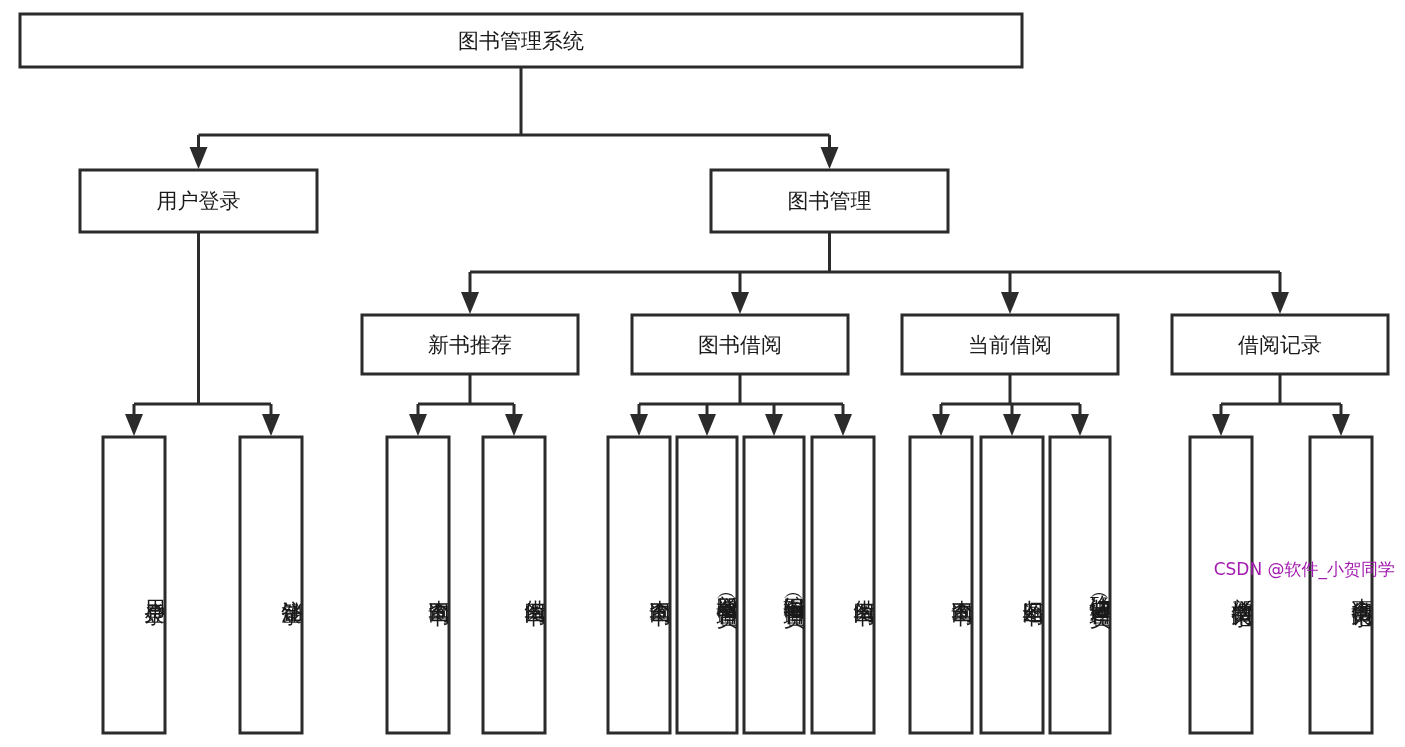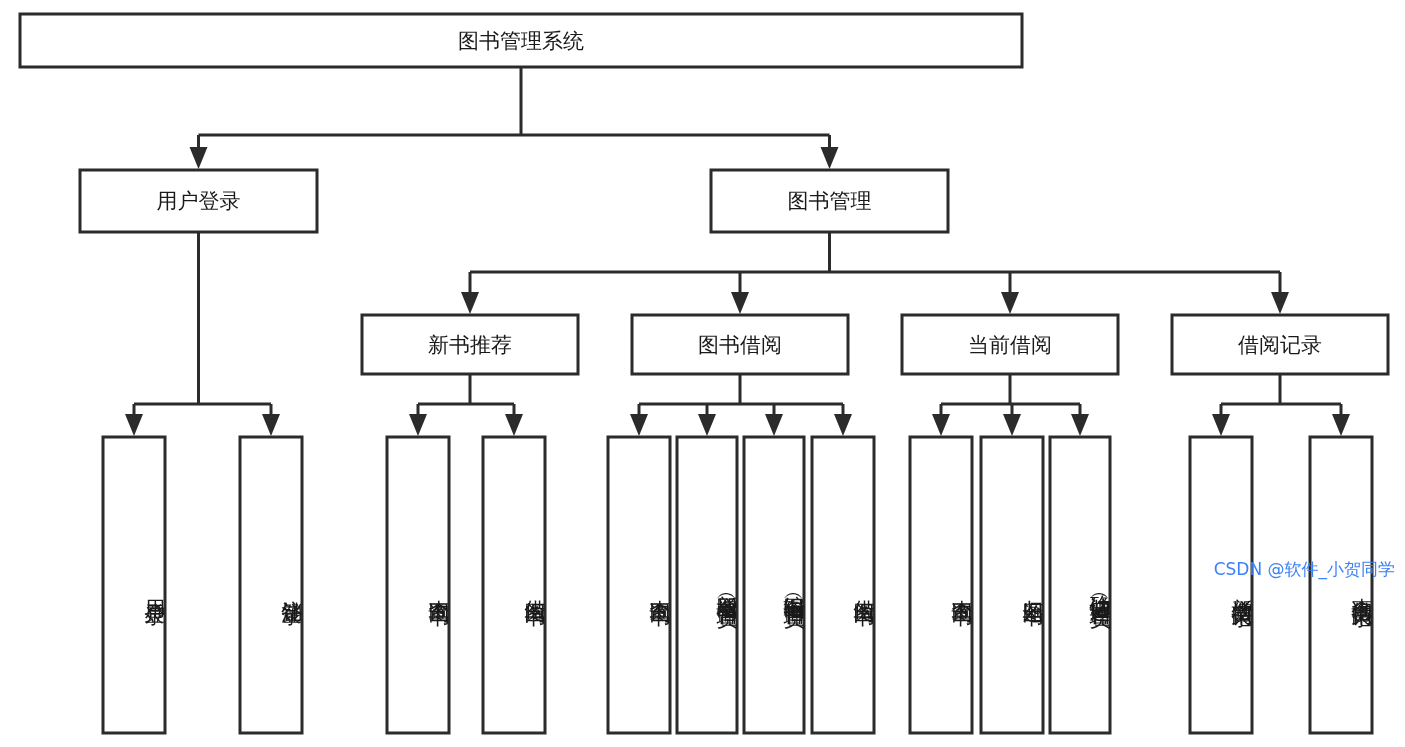--- a/index.html
+++ b/index.html
@@ -62,21 +62,21 @@
   .arrow-head {
     fill: #2b2b2b;
     stroke: none;
   }
   #watermark {
     position: absolute;
     right: 10px;
     bottom: 4px;
     font-family: "DejaVu Sans", "Liberation Sans", sans-serif;
     font-size: 17px;
-    color: #3b82f6;
+    color: #a21caf;
     white-space: nowrap;
     pointer-events: none;
   }
 </style>
 </head>
 <body>
 
 <div id="diagram-root">
 
   <svg id="tree-svg" viewBox="0 0 1405 747">

